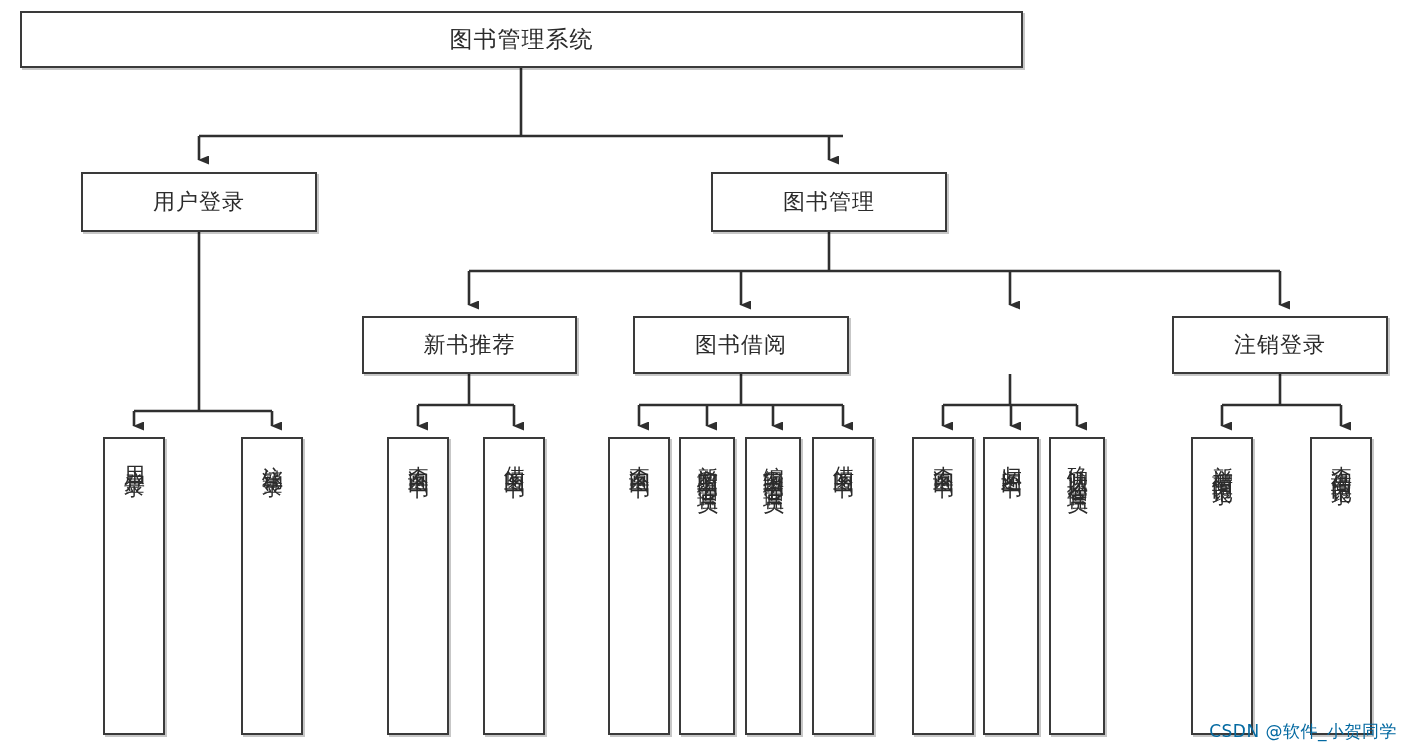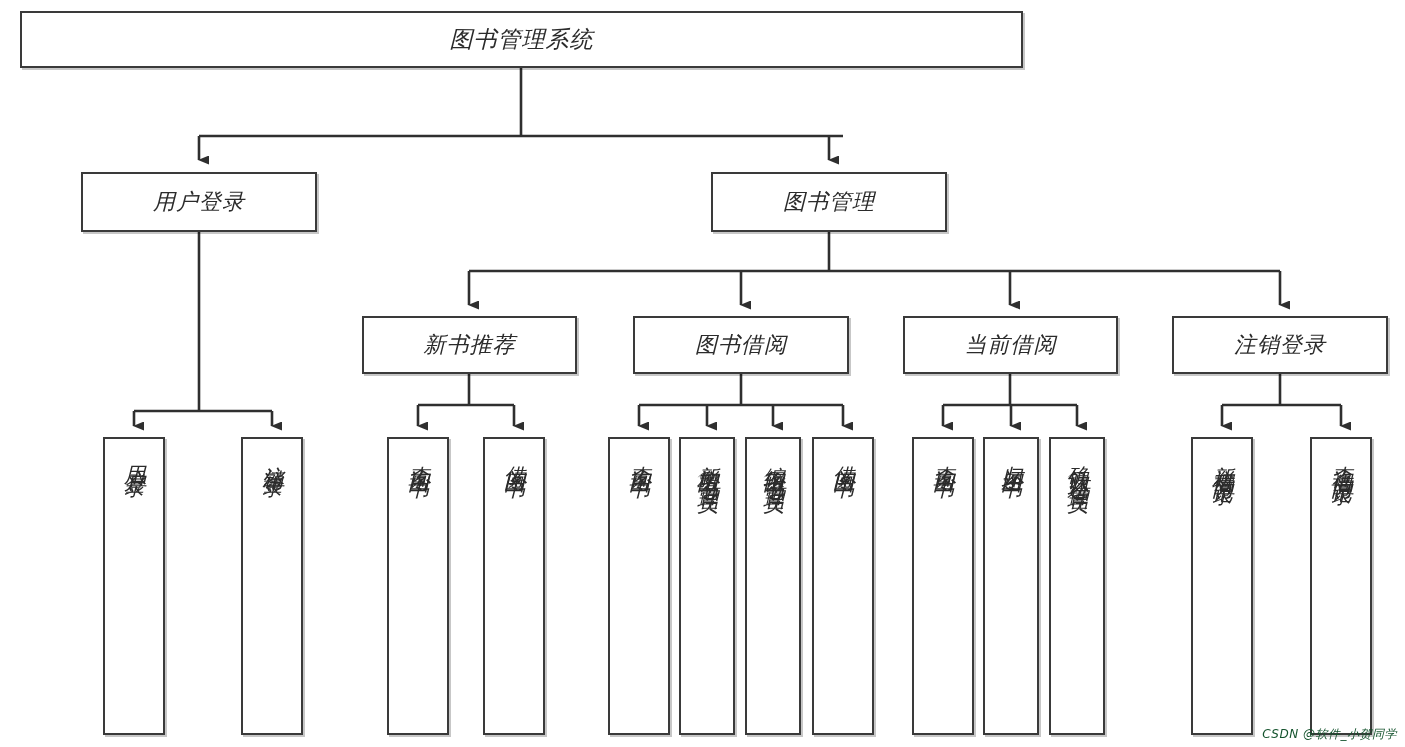--- a/index.html
+++ b/index.html
@@ -3,21 +3,21 @@
 <meta charset="utf-8">
 <style>
   html,body{margin:0;padding:0;}
   body{
     width:1405px;height:747px;
     background:#ffffff;
     font-family:"DejaVu Sans","Liberation Sans",sans-serif;
     position:relative;
     overflow:hidden;
   }
-  #chart-root{position:absolute;left:0;top:0;width:1405px;height:747px;font-style:italic;}
+  #chart-root{position:absolute;left:0;top:0;width:1405px;height:747px;}
   svg#wires{position:absolute;left:0;top:0;width:1405px;height:747px;pointer-events:none;}
 
   .node{
     position:absolute;
     box-sizing:border-box;
     background:#ffffff;
     border:2px solid #3a3a3a;
     box-shadow:2px 2px 0 rgba(0,0,0,0.22);
     display:flex;
     align-items:center;
@@ -40,22 +40,22 @@
     text-orientation:upright;
     letter-spacing:4px;
     line-height:1;
     white-space:nowrap;
     display:block;
   }
   .watermark{
     position:absolute;
     right:8px;
     bottom:4px;
-    font-size:12px;
-    color:#14532d;
+    font-size:17px;
+    color:#0369a1;
     letter-spacing:0.5px;
     white-space:nowrap;
     user-select:none;
   }
 </style>
 </head>
 <body>
 
 <div id="chart-root">
 
@@ -109,21 +109,20 @@
     </g>
   </svg>
 
   <div class="node h-node root" style="left: 20px; top: 11px; width: 1003px; height: 57px;">图书管理系统</div>
 
   <div class="node h-node" style="left: 81px; top: 172px; width: 236px; height: 60px;">用户登录</div>
   <div class="node h-node" style="left: 711px; top: 172px; width: 236px; height: 60px;">图书管理</div>
 
   <div class="node h-node" style="left: 633px; top: 316px; width: 216px; height: 58px;">图书借阅</div>
   <div class="node h-node" style="left: 362px; top: 316px; width: 215px; height: 58px;">新书推荐</div>
-  <div class="node h-node" style="left: 903px; top: 316px; width: 215px; height: 58px;">当前借阅</div>
   <div class="node h-node" style="left: 1172px; top: 316px; width: 216px; height: 58px;">注销登录</div>
 
   <div class="node v-node" style="left: 103px; top: 437px; width: 62px; height: 298px;">
     <span class="v-label">用户登录</span>
     </div>
   <div class="node v-node" style="left: 241px; top: 437px; width: 62px; height: 298px;">
     <span class="v-label">注销登录</span>
     </div>
   <div class="node v-node" style="left: 387px; top: 437px; width: 62px; height: 298px;">
     <span class="v-label">查询图书</span>

